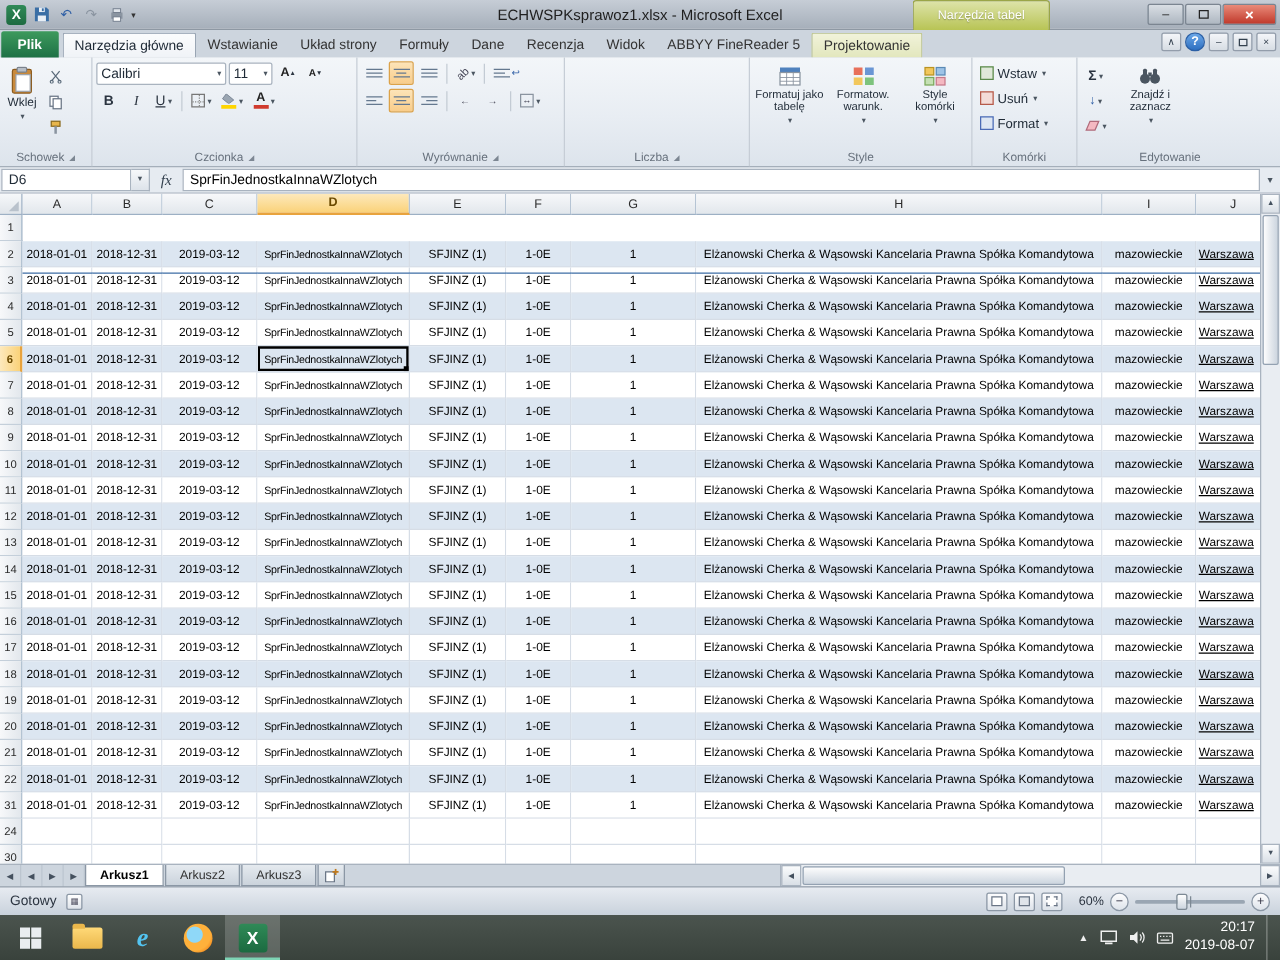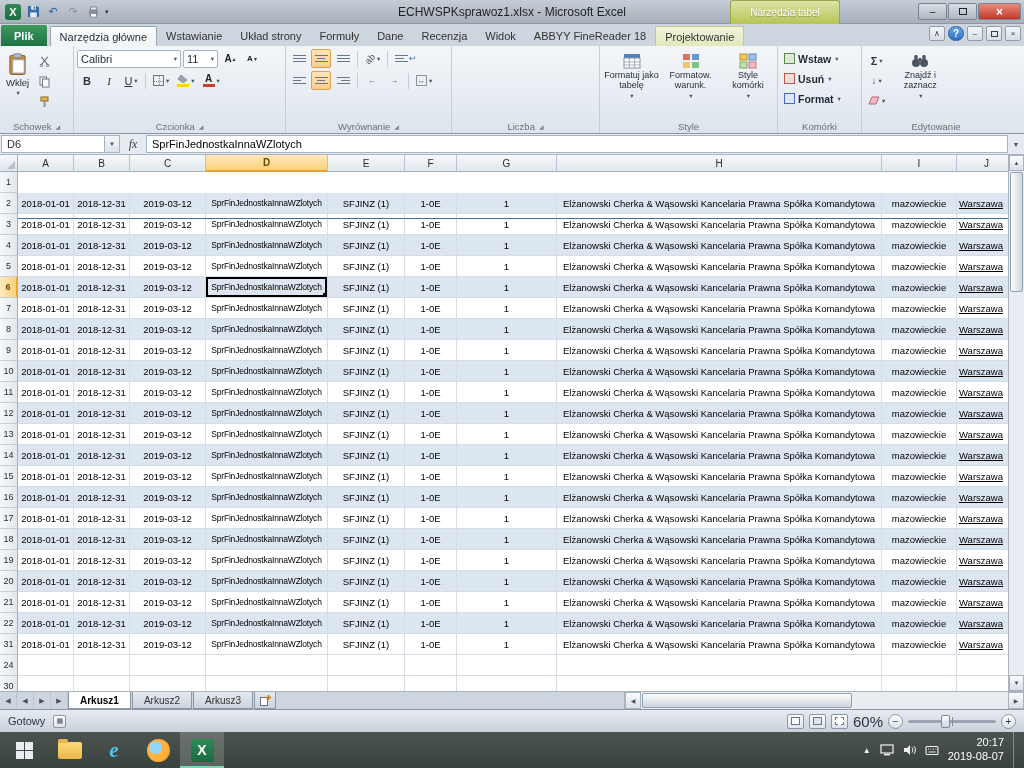--- a/index.html
+++ b/index.html
@@ -111,21 +111,21 @@
 .harrow{width:16px;background:linear-gradient(#fbfcfd,#d9dfe6);border:1px solid #a9b3bf;font-size:6px;color:#44505e;display:flex;align-items:center;justify-content:center;}
 .hthumb{width:210px;margin:1px;background:linear-gradient(#fdfdfd,#ccd5df);border:1px solid #93a1b1;border-radius:2px;}
 .hspace{flex:1;}
 
 
 .statusbar{height:23px;flex:none;background:linear-gradient(#e7ebf1,#c9d2dc);border-top:1px solid #8b97a5;display:flex;align-items:center;font-size:11px;color:#2b3440;padding:0 8px;}
 .macro-ic{width:13px;height:13px;border:1px solid #8b97a5;border-radius:2px;margin-left:8px;background:linear-gradient(#fff,#dfe4ea);display:flex;align-items:center;justify-content:center;font-size:7px;color:#556;}
 .sb-right{margin-left:auto;display:flex;align-items:center;gap:5px;}
 .vbtn{width:17px;height:15px;border:1px solid #8b97a5;border-radius:2px;background:linear-gradient(#fdfdfe,#dde3ea);display:flex;align-items:center;justify-content:center;}
 .vbtn i{width:9px;height:8px;border:1px solid #6a7686;display:block;background:#fff;}
-.zoomlbl{font-size:15px;min-width:28px;text-align:right;}
+.zoomlbl{font-size:10px;min-width:28px;text-align:right;}
 .zbtn{width:15px;height:15px;border:1px solid #8b97a5;border-radius:8px;background:linear-gradient(#fdfdfe,#dde3ea);display:flex;align-items:center;justify-content:center;font-size:10px;color:#334;}
 .ztrack{width:88px;height:3px;background:#9aa6b3;border-radius:2px;position:relative;}
 .ztick{position:absolute;left:50%;top:-3px;width:1px;height:9px;background:#7d8994;}
 .zthumb{position:absolute;left:38%;top:-5px;width:9px;height:13px;background:linear-gradient(#fefefe,#ccd5df);border:1px solid #7d8994;border-radius:2px;}
 
 
 .taskbar{height:36px;flex:none;background:linear-gradient(#4b544e,#39423c);display:flex;align-items:stretch;}
 .tb-start{width:48px;display:flex;align-items:center;justify-content:center;}
 .winlogo{display:grid;grid-template-columns:8px 8px;grid-template-rows:8px 8px;gap:1px;}
 .winlogo i{background:#e9edef;display:block;}
@@ -183,21 +183,21 @@
   <div class="tabrow">
     <div class="file-tab">Plik</div>
     <div style="display:flex;align-items:flex-end;">
         <div class="tab active">Narzędzia główne</div>
         <div class="tab">Wstawianie</div>
         <div class="tab">Układ strony</div>
         <div class="tab">Formuły</div>
         <div class="tab">Dane</div>
         <div class="tab">Recenzja</div>
         <div class="tab">Widok</div>
-        <div class="tab">ABBYY FineReader 18</div>
+        <div class="tab">ABBYY FineReader 5</div>
         <div class="tab contextual">Projektowanie</div>
       </div>
     <div class="tabrow-right">
       <span class="mini">∧</span>
       <span class="mini help">?</span>
       <span class="mini">–</span>
       <span class="mini">
           <span class="box" style="width:7px;height:6px;border:1px solid #33404e;"></span>
         </span>
       <span class="mini">×</span>
@@ -416,21 +416,21 @@
           <span class="blab2" style="width:52px;">Style komórki</span>
             <span class="dd">▾</span>
         </div>
       </div>
       <div class="glabel">
           <span>Style</span>
         </div>
     </div>
 
     <div class="group" style="width:84px;">
-      <div class="gbody col" style="gap:1px;font-weight:bold;">
+      <div class="gbody col" style="gap:1px;">
         <div class="hrow">
           <span class="sq" style="background:#dfe8d8;border-color:#5a8a4a;"></span>
           <span>Wstaw</span>
             <span class="dd">▾</span>
         </div>
         <div class="hrow">
           <span class="sq" style="background:#f3dcd8;border-color:#b55a4a;"></span>
           <span>Usuń</span>
             <span class="dd">▾</span>
         </div>

